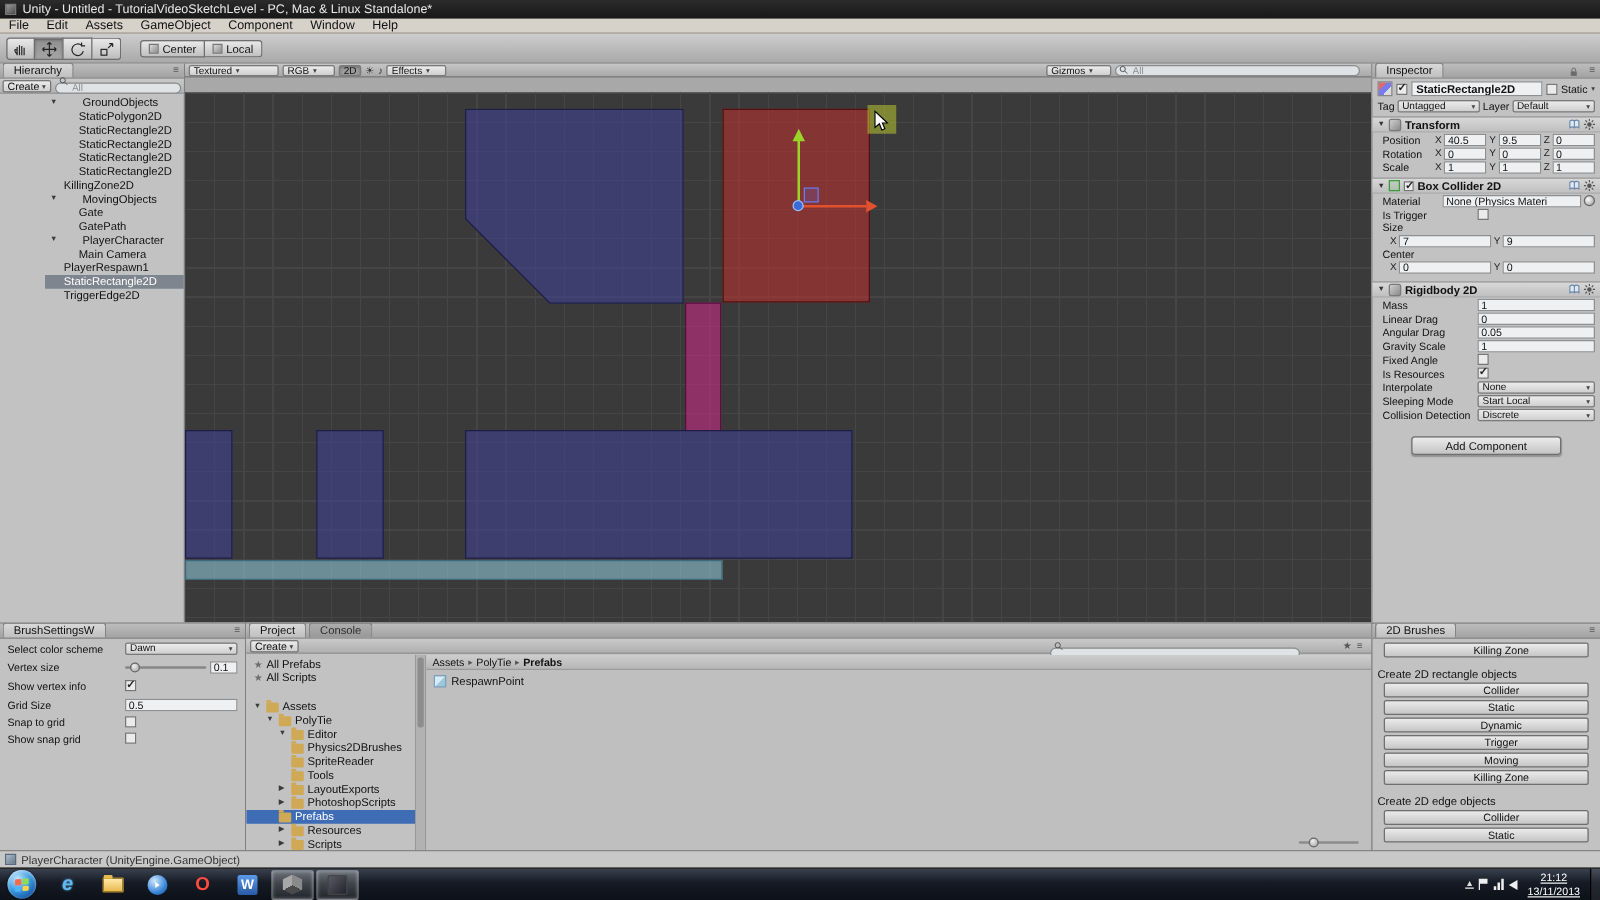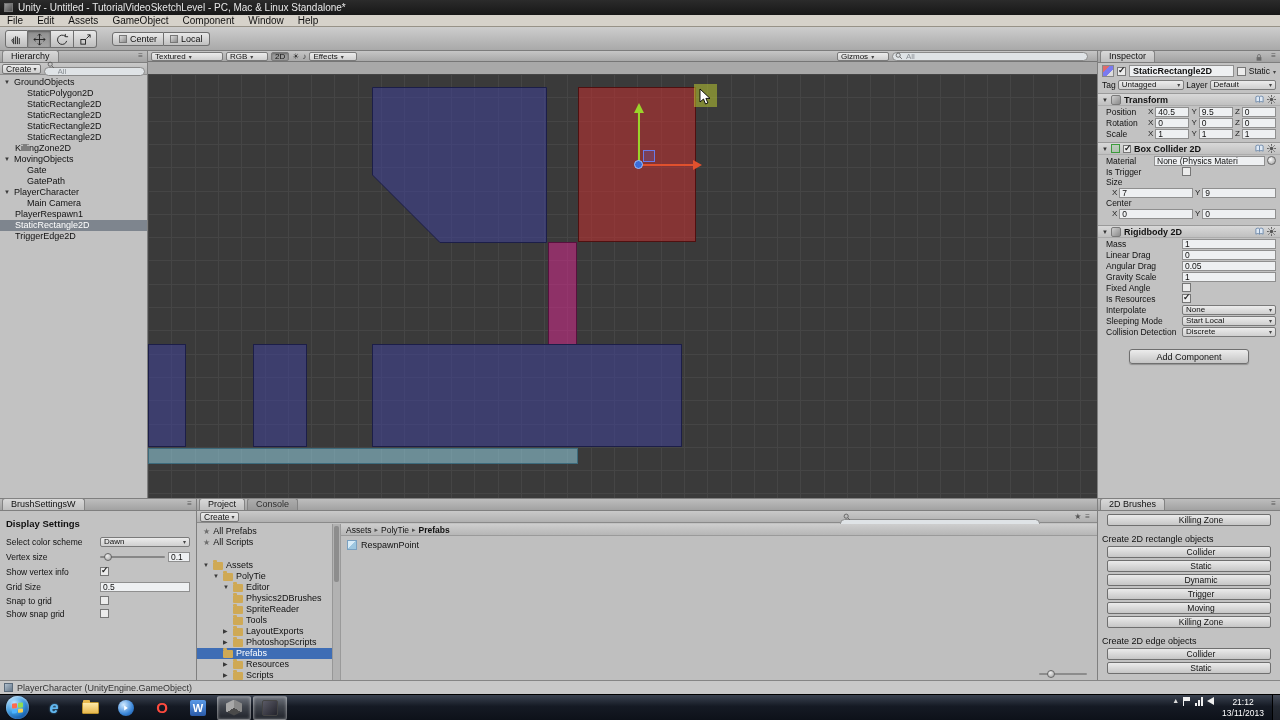--- a/index.html
+++ b/index.html
@@ -55,21 +55,21 @@
     display:flex; align-items:center; padding:0 2px; gap:3px; }
   .mini-dd { height:10px; font-size:8.5px; padding:0 3px; background:linear-gradient(#ececec,#cfcfcf); border:1px solid #777;
     border-radius:2px; display:flex; align-items:center; }
   .mini-dd::after { content:"▾"; font-size:6px; color:#444; margin-left:2px; }
   .searchwrap { position:relative; flex:1; }
   .search { width:100%; height:9px; border:1px solid #8a8a8a; border-radius:6px; background:#dfe3e6; font-size:8px;
     padding:0 4px 0 13px; font-family:"Liberation Sans",sans-serif; color:#222; outline:none; }
   .search::placeholder { color:#8a8f94; }
   .magsvg { position:absolute; left:3px; top:1px; width:8px; height:8px; }
   .hrows { padding-top:2px; }
-  .hrow { height:11px; line-height:11px; font-size:9px; padding-left:15px; display:flex; gap:2px; white-space:nowrap; }
+  .hrow { height:11px; line-height:11px; font-size:9px; padding-left:15px; display:flex; gap:18px; white-space:nowrap;margin-left:36px; }
   .hrow .arr { font-size:6px; color:#3a3a3a; width:8px; margin-left:-11px; }
   .hrow.d1 { padding-left:27px; }
   .hrow.sel { background:#7e858e; color:#fff; }
   
   .sceneview { position:absolute; top:51px; left:148px; width:949px; height:447px; background:#a8a8a8; }
   .scene-toolbar { height:11px; background:linear-gradient(#c6c6c6,#a8a8a8); border-bottom:1px solid #767676;
     display:flex; align-items:center; gap:3px; padding:0 3px; font-size:8.5px; }
   .sdd { height:9px; font-size:8px; padding:0 3px; background:linear-gradient(#ececec,#cfcfcf); border:1px solid #7a7a7a;
     border-radius:2px; display:flex; align-items:center; }
   .sdd::after { content:"▾"; font-size:6px; color:#444; margin-left:3px; }
@@ -189,21 +189,21 @@
   .tfolder::before { content:""; position:absolute; top:-3px; left:0; width:7px; height:3px; background:#e8b94e; border-radius:1px 1px 0 0; }
   .wmp { width:16px; height:16px; border-radius:50%; background:radial-gradient(circle at 35% 30%,#cfe9ff,#3a86d8 60%,#144a90);
     display:flex; align-items:center; justify-content:center; }
   .wmp .tri { border-left-color:#fff; transform:scale(.6); }
   .opera-o { color:#ff4b3e; font-size:15px; font-weight:bold; }
   .word-w { width:16px; height:16px; background:linear-gradient(#5a9ae8,#2a5aa8); border-radius:2px; color:#fff; font-size:11px; font-weight:bold;
     display:flex; align-items:center; justify-content:center; }
   .unity-cube { width:16px; height:16px; background:conic-gradient(from 0deg,#8a8a8a 0 120deg,#4a4a4a 120deg 240deg,#a8a8a8 240deg 360deg);
     clip-path:polygon(50% 0,100% 25%,100% 75%,50% 100%,0 75%,0 25%); }
   .darkapp { width:16px; height:16px; background:linear-gradient(135deg,#5a5a66,#23232c); border-radius:2px; border:1px solid #444; }
-  .tray { margin-left:auto; display:flex; align-items:flex-start; gap:4px; color:#eee; }
+  .tray { margin-left:auto; display:flex; align-items:center; gap:4px; color:#eee;text-decoration:underline; }
   .tray-caret { font-size:7px; color:#ddd; }
   .flagicon { width:8px; height:9px; position:relative; }
   .flagicon::before { content:""; position:absolute; left:0; top:0; width:1px; height:9px; background:#eee; }
   .flagicon::after { content:""; position:absolute; left:1px; top:0; width:6px; height:4px; background:#eee; }
   .neticon { display:flex; align-items:flex-end; gap:1px; height:9px; }
   .neticon i { width:2px; background:#eee; display:block; }
   .neticon i:nth-child(1){height:3px}.neticon i:nth-child(2){height:6px}.neticon i:nth-child(3){height:9px}
   .volicon { width:0; height:0; border-top:4px solid transparent; border-bottom:4px solid transparent; border-right:7px solid #eee; }
   .clock { text-align:center; font-size:8.5px; line-height:1.25; color:#fff; padding:0 8px 0 4px; }
   .showdesk { width:8px; align-self:stretch; border-left:1px solid #000; background:rgba(255,255,255,.07); }
@@ -581,21 +581,20 @@
     <div class="addcomp">Add Component</div>
   </div>
 
   <div class="brushsettings">
     <div class="tabbar">
       <div class="tab">
           <span>BrushSettingsW</span>
         </div>
       <span class="panel-menu">≡</span>
     </div>
-    <div class="bs-header">Display Settings</div>
     <div class="bs-row">
       <span>Select color scheme</span>
       <span class="bs-ctrl">
           <span class="dd-s" style="flex:1">
             <span>Dawn</span>
           </span>
         </span>
     </div>
     <div class="bs-row">
       <span>Vertex size</span>

